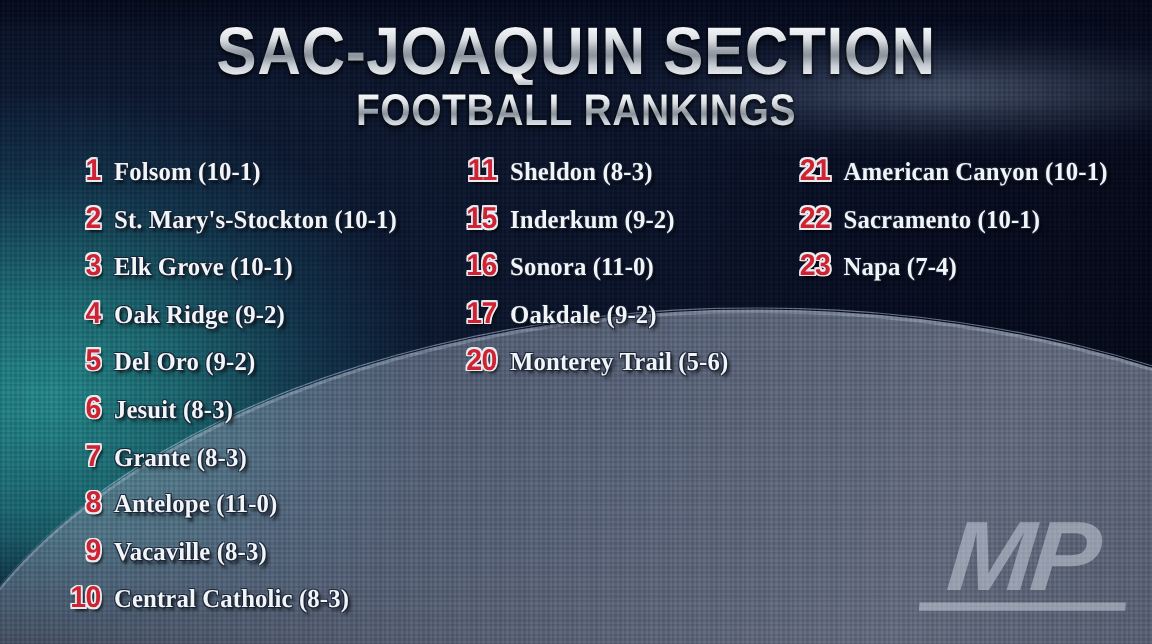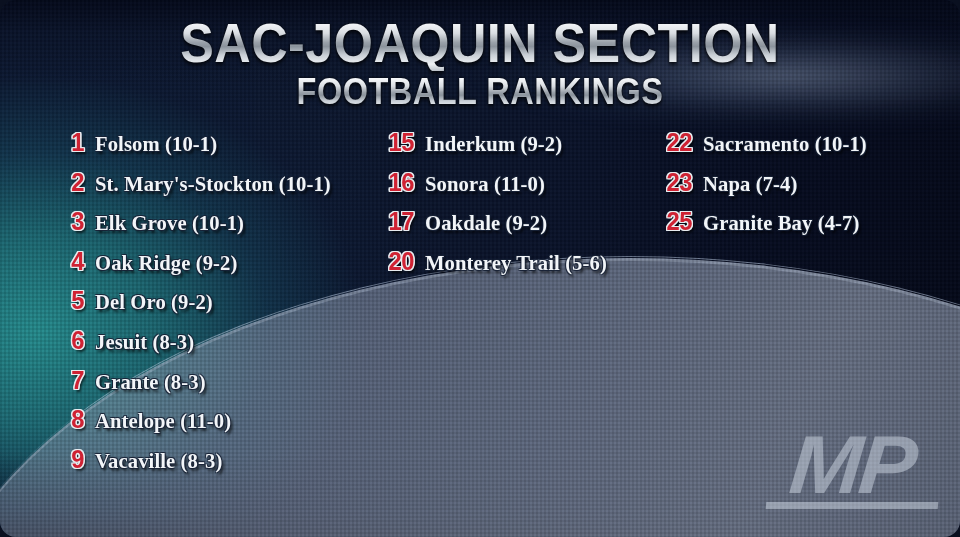--- a/index.html
+++ b/index.html
@@ -9,21 +9,20 @@
     width:960px; height:537px;
     overflow:hidden;
     background:#0a1020;
     font-family:"Liberation Sans", sans-serif;
   }
 
   #stage {
     position:relative;
     width:960px; height:537px;
     overflow:hidden;
-    border-radius:16px;
   }
 
   
 
   
   .bg-base {
     position:absolute; inset:0;
     background:#0d1830;
   }
 
@@ -309,51 +308,59 @@
           <span class="team">Grante (8-3)</span>
         </div>
         <div class="row">
           <span class="rank">8</span>
           <span class="team">Antelope (11-0)</span>
         </div>
         <div class="row">
           <span class="rank">9</span>
           <span class="team">Vacaville (8-3)</span>
         </div>
+        <div class="row">
+          <span class="rank">10</span>
+          <span class="team">Central Catholic (8-3)</span>
+        </div>
       </div>
       <div class="col col-1">
         <div class="row">
+          <span class="rank">11</span>
+          <span class="team">Sheldon (8-3)</span>
+        </div>
+        <div class="row">
           <span class="rank">15</span>
           <span class="team">Inderkum (9-2)</span>
         </div>
         <div class="row">
           <span class="rank">16</span>
           <span class="team">Sonora (11-0)</span>
         </div>
         <div class="row">
           <span class="rank">17</span>
           <span class="team">Oakdale (9-2)</span>
         </div>
         <div class="row">
           <span class="rank">20</span>
           <span class="team">Monterey Trail (5-6)</span>
         </div>
       </div>
       <div class="col col-2">
         <div class="row">
+          <span class="rank">21</span>
+          <span class="team">American Canyon (10-1)</span>
+        </div>
+        <div class="row">
           <span class="rank">22</span>
           <span class="team">Sacramento (10-1)</span>
         </div>
         <div class="row">
           <span class="rank">23</span>
           <span class="team">Napa (7-4)</span>
-        </div>
-        <div class="row">
-          <span class="rank">25</span>
-          <span class="team">Granite Bay (4-7)</span>
         </div>
       </div>
     </div>
 
   <div class="watermark">
     <span class="wm-text">MP</span>
     <span class="wm-bar"></span>
   </div>
 
 </div>

